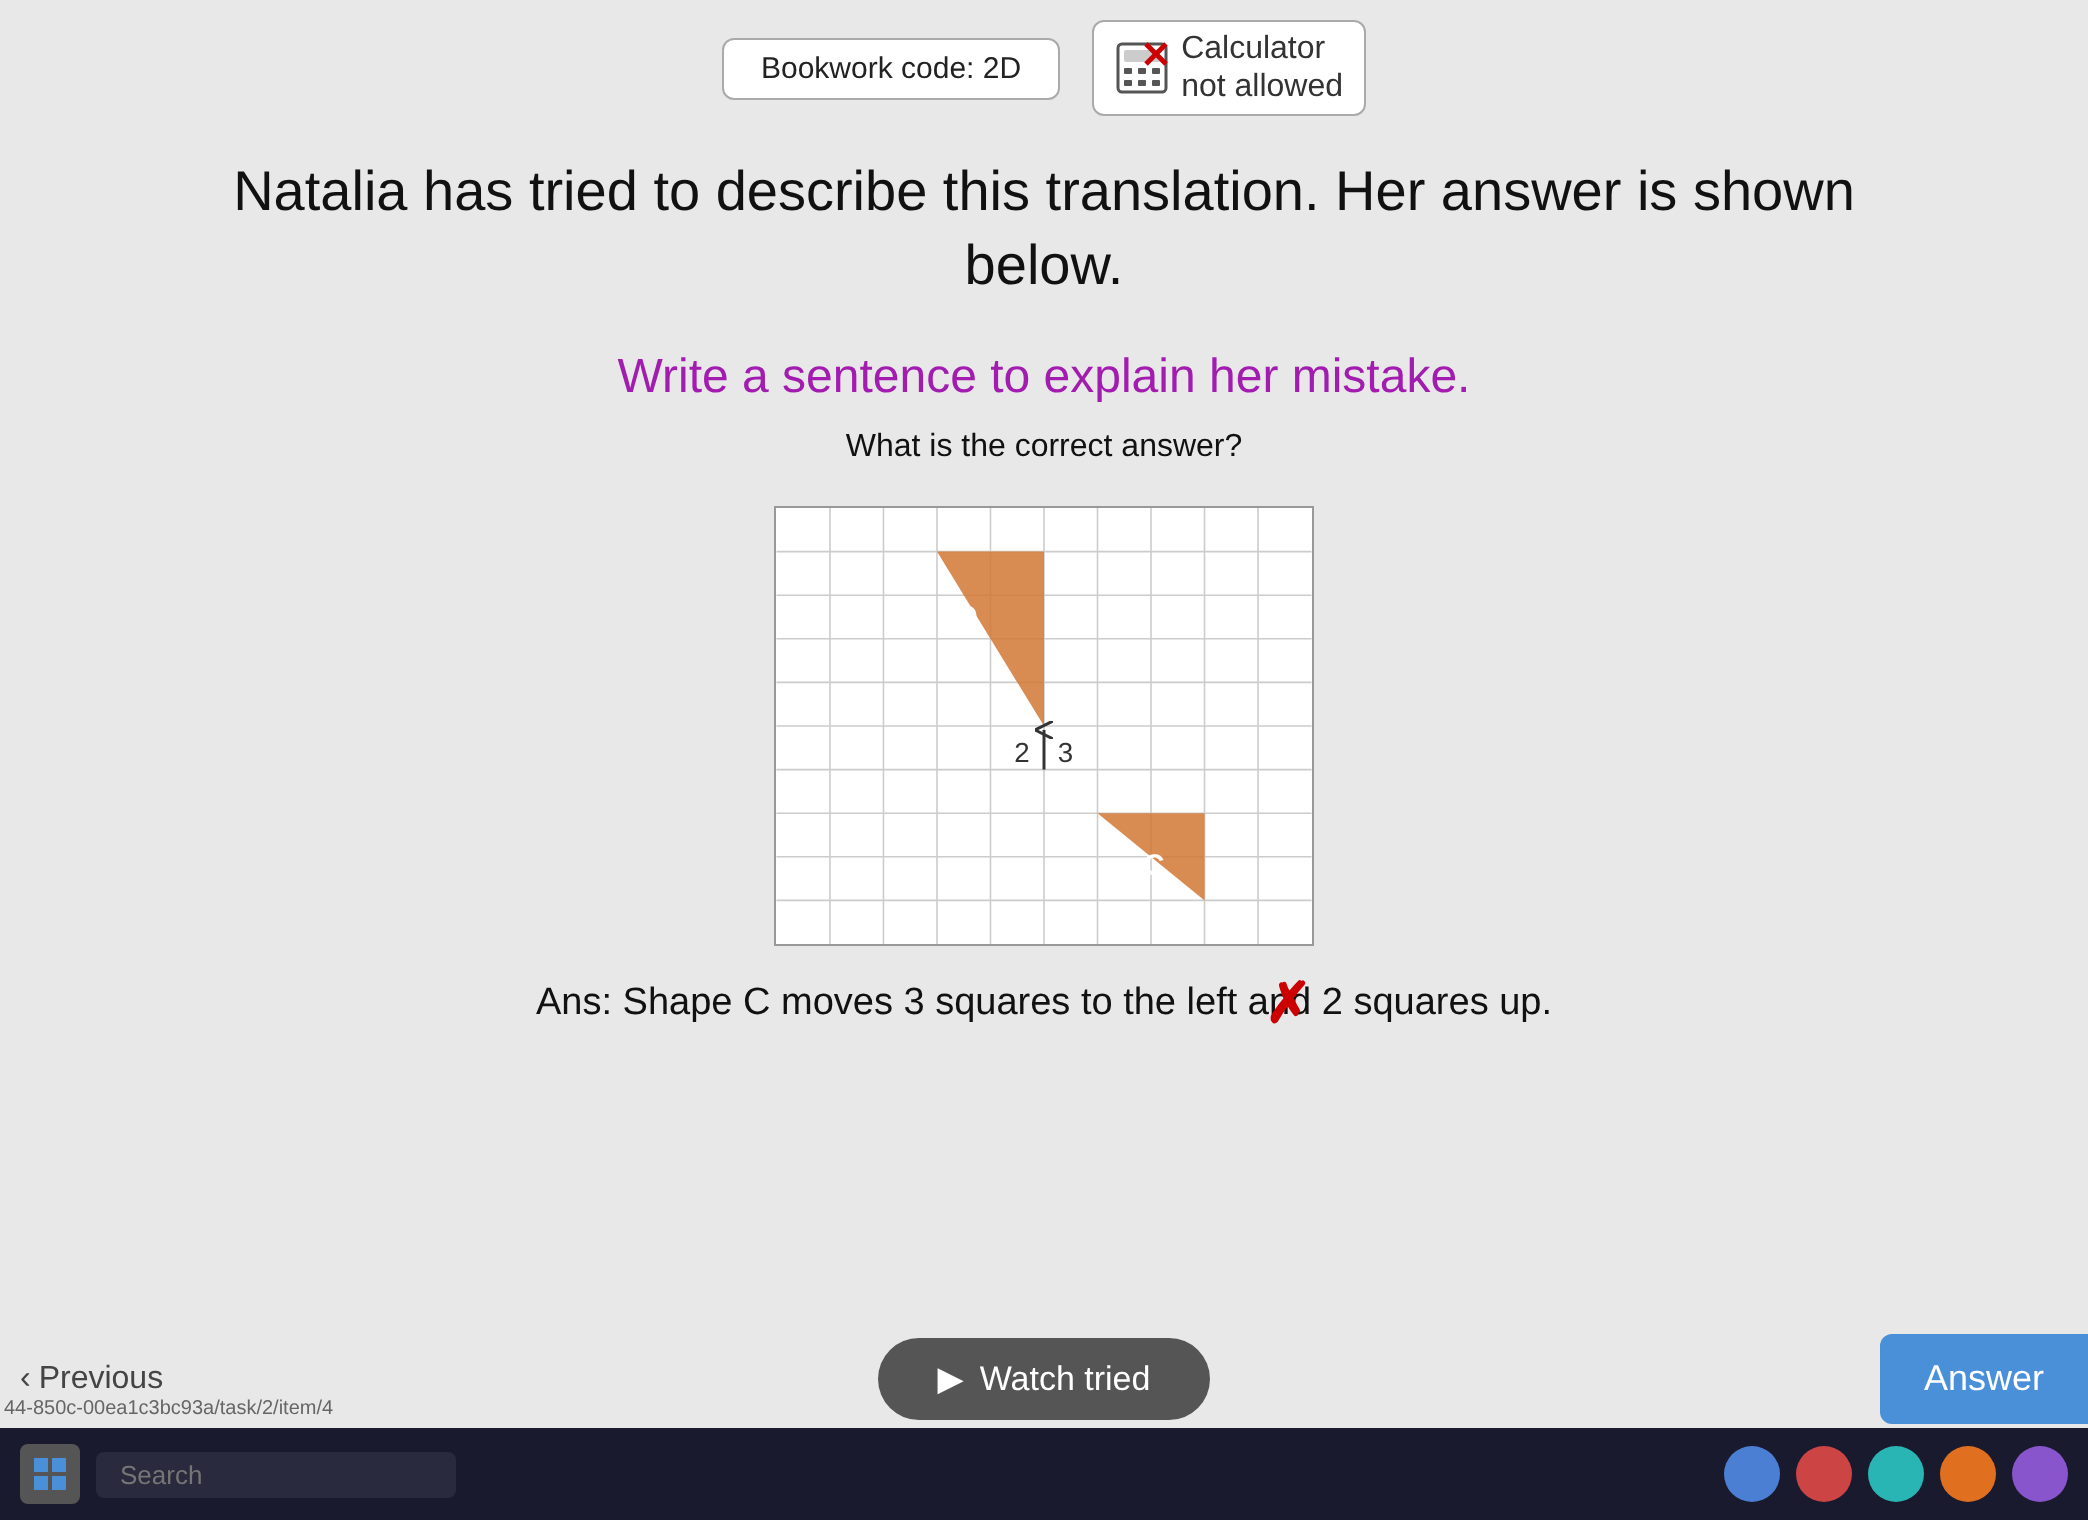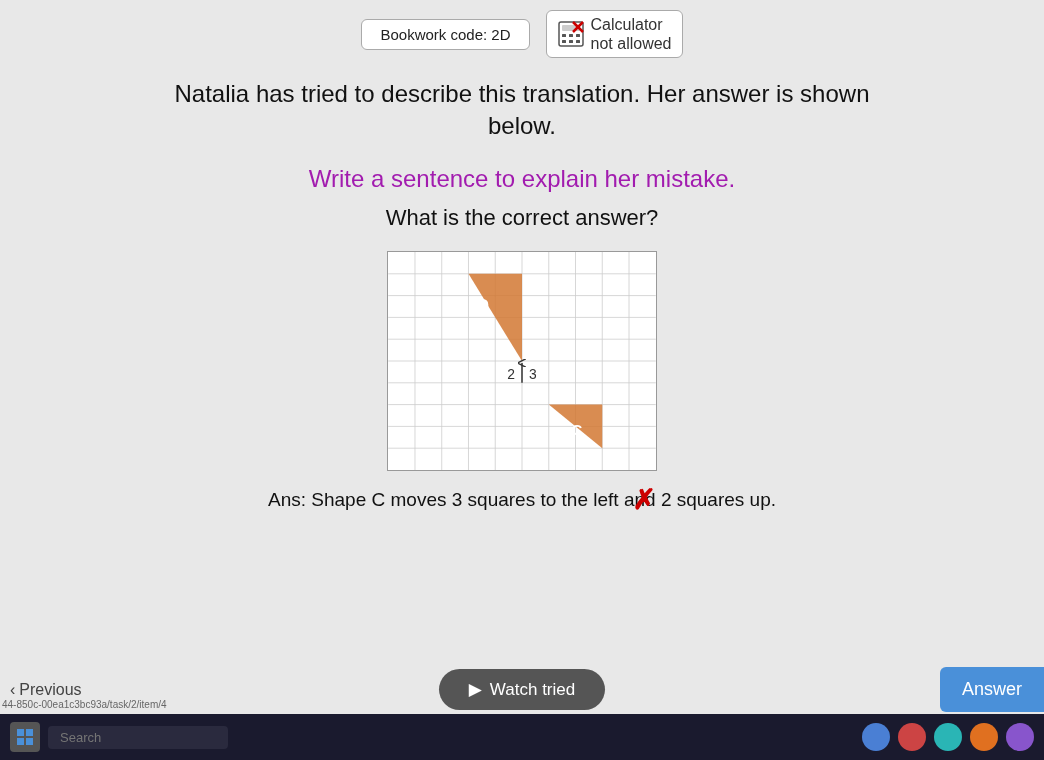--- a/index.html
+++ b/index.html
@@ -59,38 +59,38 @@
       line-height: 1.2;
       font-size: 16px;
     }
 
     
     .main-content {
       padding: 10px 40px 0 40px;
     }
 
     .question-title {
-      font-size: 24px;
+      font-size: 28px;
       font-weight: 400;
       text-align: center;
       color: #111;
       line-height: 1.3;
       margin-bottom: 24px;
     }
 
     .sub-question {
       font-size: 24px;
       font-weight: 400;
       color: #a21caf;
       margin-bottom: 12px;
       text-align: center;
     }
 
     .sub-question2 {
-      font-size: 22px;
+      font-size: 16px;
       font-weight: 400;
       color: #111;
       margin-bottom: 20px;
       text-align: center;
     }
 
     
     .diagram-container {
       display: flex;
       justify-content: center;

